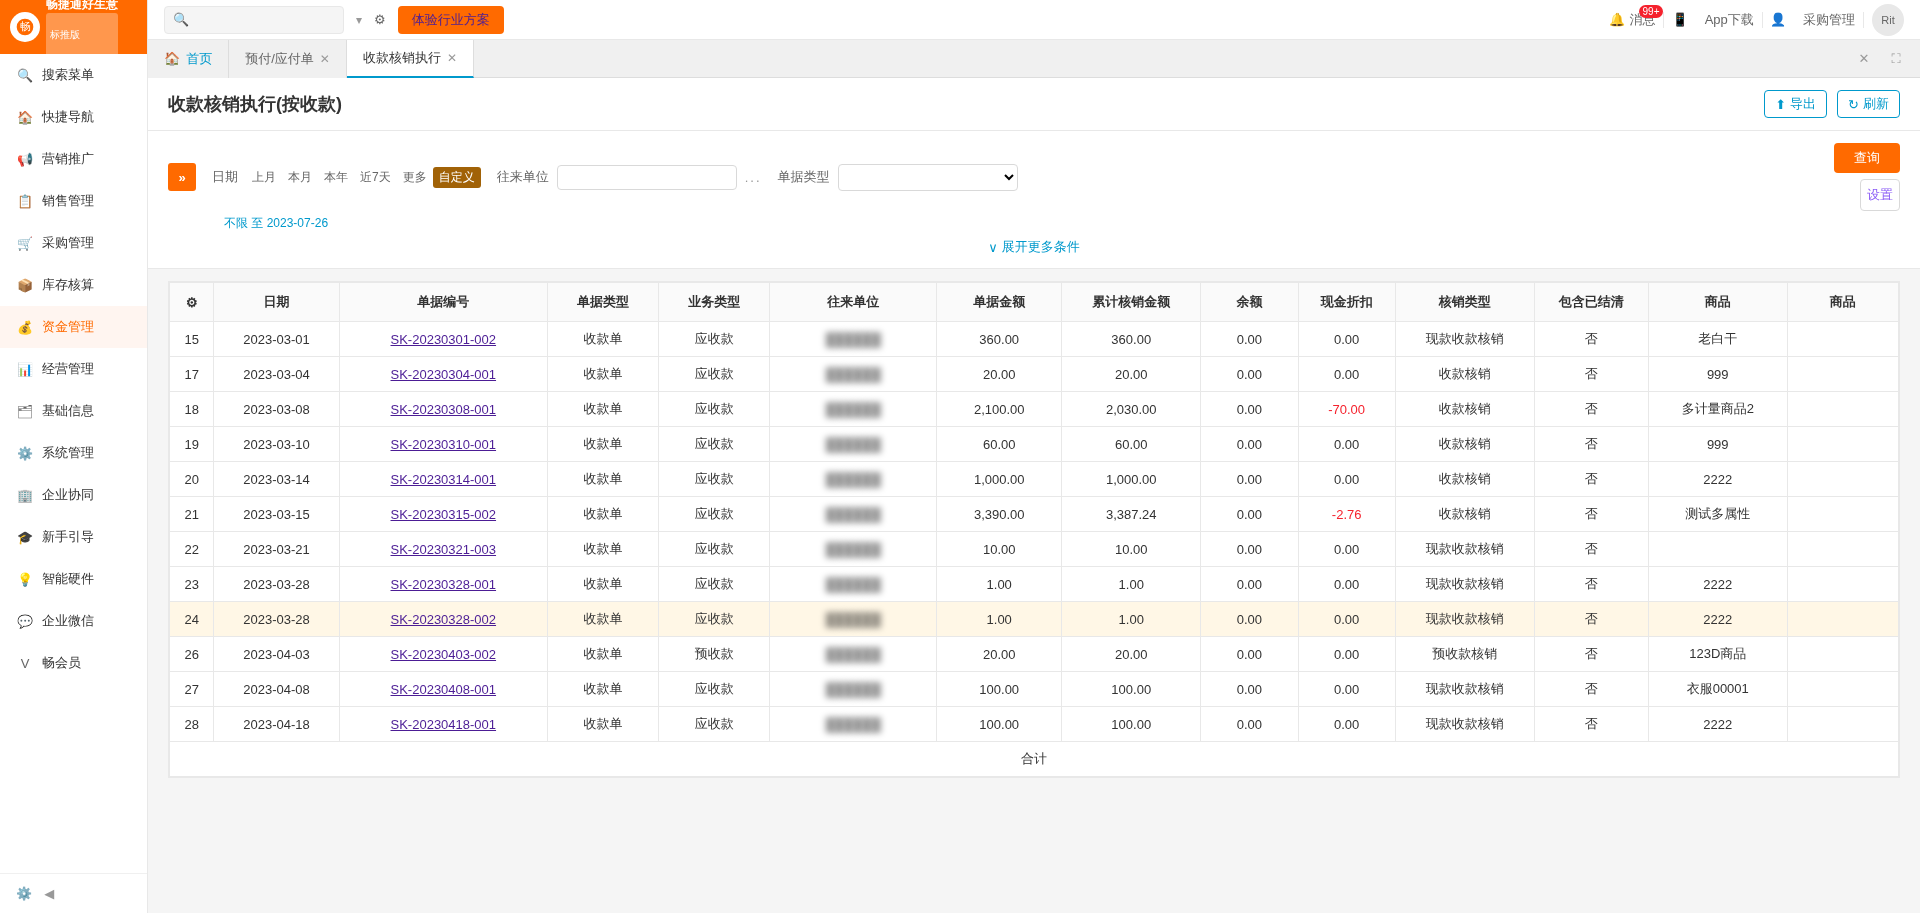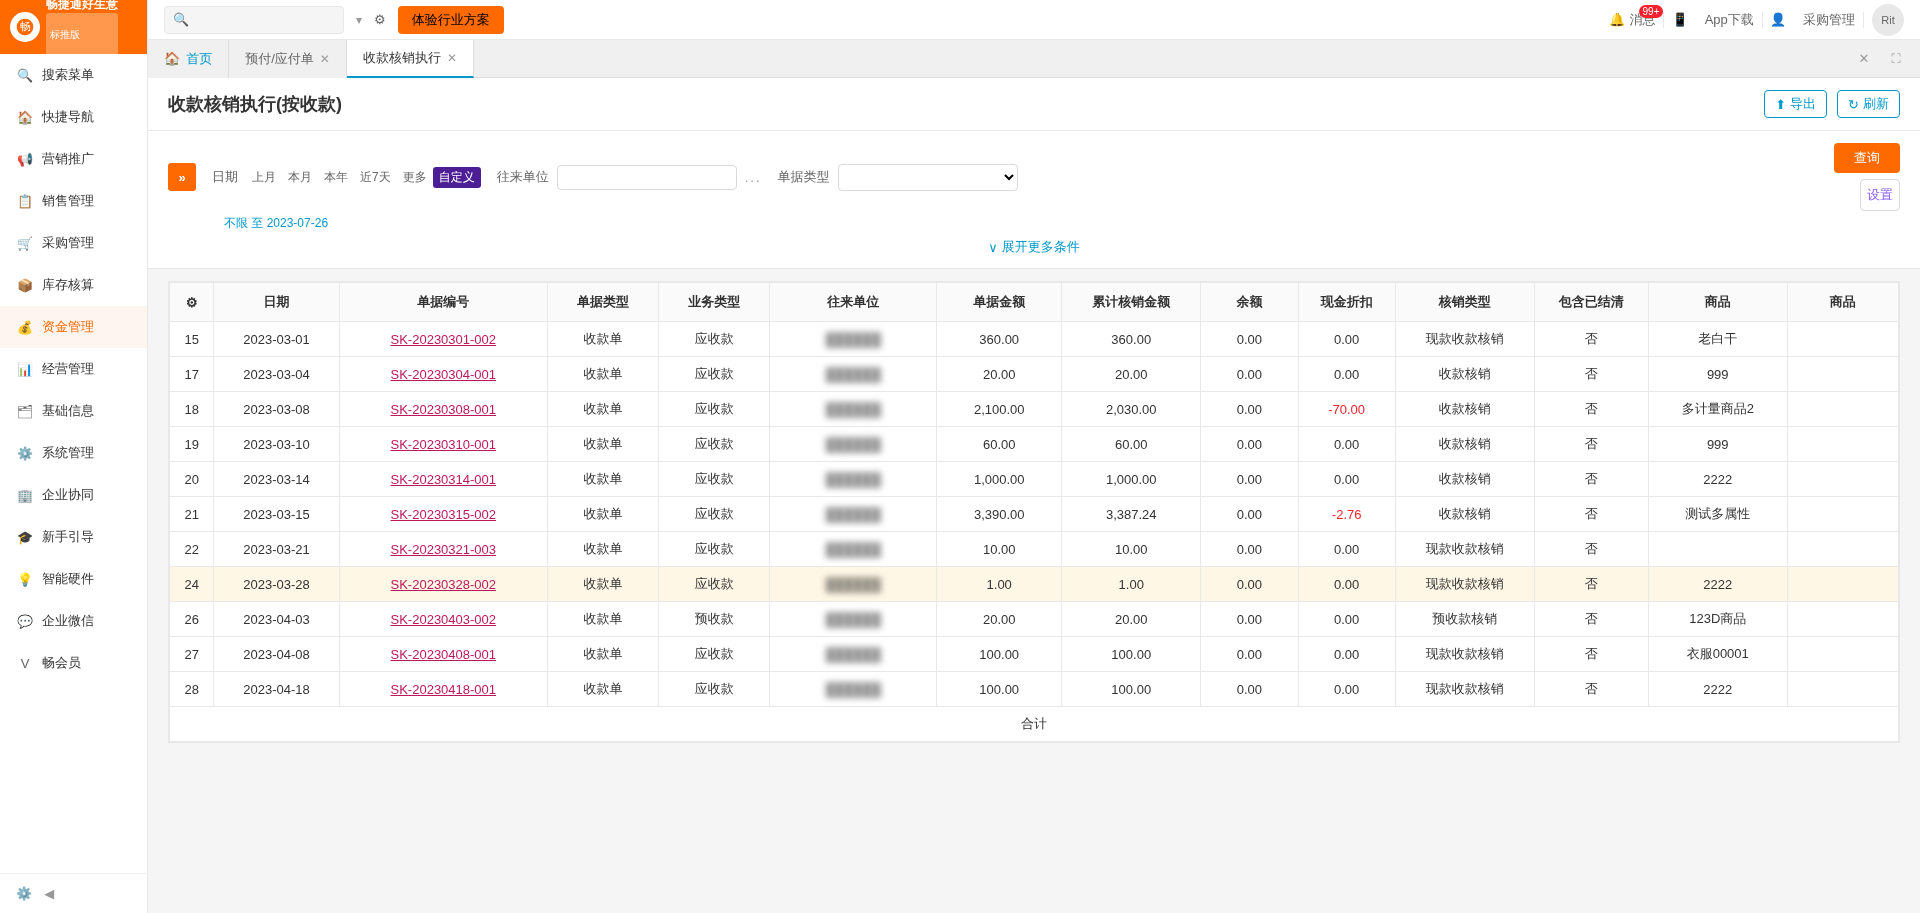--- a/index.html
+++ b/index.html
@@ -21,21 +21,21 @@
     .sidebar-bottom { padding: 12px 16px; display: flex; align-items: center; gap: 12px; border-top: 1px solid #f0f0f0; }
     .sidebar-bottom-icon { color: #999; cursor: pointer; }
 
     
     .main { flex: 1; display: flex; flex-direction: column; overflow: hidden; }
 
     
     .topbar { height: 40px; background: #fff; border-bottom: 1px solid #e8e8e8; display: flex; align-items: center; padding: 0 16px; gap: 12px; }
     .topbar-search { flex: 0 0 180px; height: 28px; background: #f5f5f5; border: 1px solid #e8e8e8; border-radius: 4px; display: flex; align-items: center; padding: 0 8px; gap: 6px; color: #bbb; font-size: 12px; }
     .topbar-actions { display: flex; align-items: center; gap: 8px; margin-left: auto; }
-    .topbar-btn-solution { background: #ff6a00; color: #000000; border: none; border-radius: 4px; padding: 5px 14px; cursor: pointer; font-size: 13px; }
+    .topbar-btn-solution { background: #ff6a00; color: #4c1d95; border: none; border-radius: 4px; padding: 5px 14px; cursor: pointer; font-size: 13px; }
     .topbar-notification { display: flex; align-items: center; gap: 4px; color: #666; font-size: 12px; position: relative; }
     .notification-badge { background: #f5222d; color: #fff; font-size: 10px; border-radius: 10px; padding: 1px 4px; position: absolute; top: -6px; right: -8px; }
     .topbar-divider { width: 1px; height: 16px; background: #e8e8e8; }
     .topbar-gear { color: #666; cursor: pointer; }
     .topbar-right-actions { display: flex; align-items: center; gap: 16px; color: #666; font-size: 12px; }
     .topbar-right-actions span { cursor: pointer; display: flex; align-items: center; gap: 4px; }
 
     
     .tabs { height: 38px; background: #f0f0f0; display: flex; align-items: center; padding: 0; border-bottom: 1px solid #ddd; }
     .tab { height: 38px; display: flex; align-items: center; padding: 0 16px; gap: 6px; cursor: pointer; font-size: 13px; color: #666; border-right: 1px solid #ddd; background: #f0f0f0; }
@@ -53,38 +53,38 @@
     .btn-export { display: flex; align-items: center; gap: 4px; color: #09c; cursor: pointer; font-size: 13px; border: 1px solid #09c; border-radius: 4px; padding: 4px 10px; }
     .btn-refresh { display: flex; align-items: center; gap: 4px; color: #09c; cursor: pointer; font-size: 13px; border: 1px solid #09c; border-radius: 4px; padding: 4px 10px; }
 
     
     .filter-bar { background: #fff; padding: 12px 20px; border-bottom: 1px solid #e8e8e8; }
     .filter-row { display: flex; align-items: center; gap: 16px; flex-wrap: wrap; }
     .filter-item { display: flex; align-items: center; gap: 8px; }
     .filter-label { color: #666; white-space: nowrap; }
     .filter-date-btns { display: flex; align-items: center; }
     .filter-date-btn { cursor: pointer; color: #666; font-size: 12px; padding: 2px 6px; border-radius: 3px; }
-    .filter-date-btn.custom { color: #fff; background: #4c1d95; border-radius: 3px; text-align: right; }
+    .filter-date-btn.custom { color: #fff; background: #a16207; border-radius: 3px; text-align: right; }
     .filter-input { border: 1px solid #d9d9d9; border-radius: 4px; padding: 4px 8px; width: 180px; outline: none; }
     .filter-select { border: 1px solid #d9d9d9; border-radius: 4px; padding: 4px 8px; width: 180px; outline: none; background: #fff; }
     .filter-dots { color: #999; letter-spacing: 2px; }
     .btn-query { background: #ff6a00; color: #fff; border: none; border-radius: 4px; padding: 6px 20px; cursor: pointer; font-size: 13px; }
     .btn-settings { border: 1px solid #d9d9d9; background: #fff; border-radius: 4px; padding: 6px 6px; cursor: pointer; font-size: 13px; color: #8b5cf6; }
     .filter-expand { display: flex; align-items: center; gap: 4px; color: #09c; cursor: pointer; font-size: 12px; justify-content: center; margin-top: 6px; }
     .filter-right-actions { display: flex; flex-direction: column; gap: 6px; align-items: flex-end; margin-left: auto; }
 
     
     .table-area { flex: 1; overflow: auto; padding: 0 20px 20px; }
     .table-container { background: #fff; border: 1px solid #e8e8e8; margin-top: 12px; }
     table { width: 100%; border-collapse: collapse; min-width: 1400px; }
     thead { background: #fafafa; }
     th { padding: 10px 8px; text-align: center; color: #333; font-weight: 600; border: 1px solid #e8e8e8; font-size: 13px; white-space: nowrap; }
     td { padding: 8px 8px; text-align: center; color: #333; border: 1px solid #e8e8e8; font-size: 13px; white-space: nowrap; }
     tr.highlighted td { background: #fff7e6; margin-top: 32px; }
-    .link-cell { color: #be185d; cursor: pointer; text-decoration: underline; }
+    .link-cell { color: #4c1d95; cursor: pointer; text-decoration: underline; }
     .negative { color: #f5222d; }
     .col-date { width: 90px; }
     .col-doc-no { width: 150px; }
     .col-doc-type { width: 80px; }
     .col-biz-type { width: 80px; }
     .col-partner { width: 120px; }
     .col-amount { width: 90px; }
     .col-cum-amount { width: 100px; }
     .col-balance { width: 70px; }
     .col-discount { width: 70px; }
@@ -425,20 +425,36 @@
     <td class="col-partner"><span class="blurred">██████</span></td>
     <td class="col-amount ">10.00</td>
     <td class="col-cum-amount ">10.00</td>
     <td class="col-balance">0.00</td>
     <td class="col-discount ">0.00</td>
     <td class="col-verify-type">现款收款核销</td>
     <td class="col-include">否</td>
     <td class="col-goods"></td>
     <td class="col-goods2"></td>
   </tr>
+              <tr>
+    <td class="col-settings">23</td>
+    <td class="col-date">2023-03-28</td>
+    <td class="col-doc-no"><a class="link-cell">SK-20230328-001</a></td>
+    <td class="col-doc-type">收款单</td>
+    <td class="col-biz-type">应收款</td>
+    <td class="col-partner"><span class="blurred">██████</span></td>
+    <td class="col-amount ">1.00</td>
+    <td class="col-cum-amount ">1.00</td>
+    <td class="col-balance">0.00</td>
+    <td class="col-discount ">0.00</td>
+    <td class="col-verify-type">现款收款核销</td>
+    <td class="col-include">否</td>
+    <td class="col-goods">2222</td>
+    <td class="col-goods2"></td>
+  </tr>
               <tr class="highlighted">
     <td class="col-settings">24</td>
     <td class="col-date">2023-03-28</td>
     <td class="col-doc-no"><a class="link-cell">SK-20230328-002</a></td>
     <td class="col-doc-type">收款单</td>
     <td class="col-biz-type">应收款</td>
     <td class="col-partner"><span class="blurred">██████</span></td>
     <td class="col-amount ">1.00</td>
     <td class="col-cum-amount ">1.00</td>
     <td class="col-balance">0.00</td>

